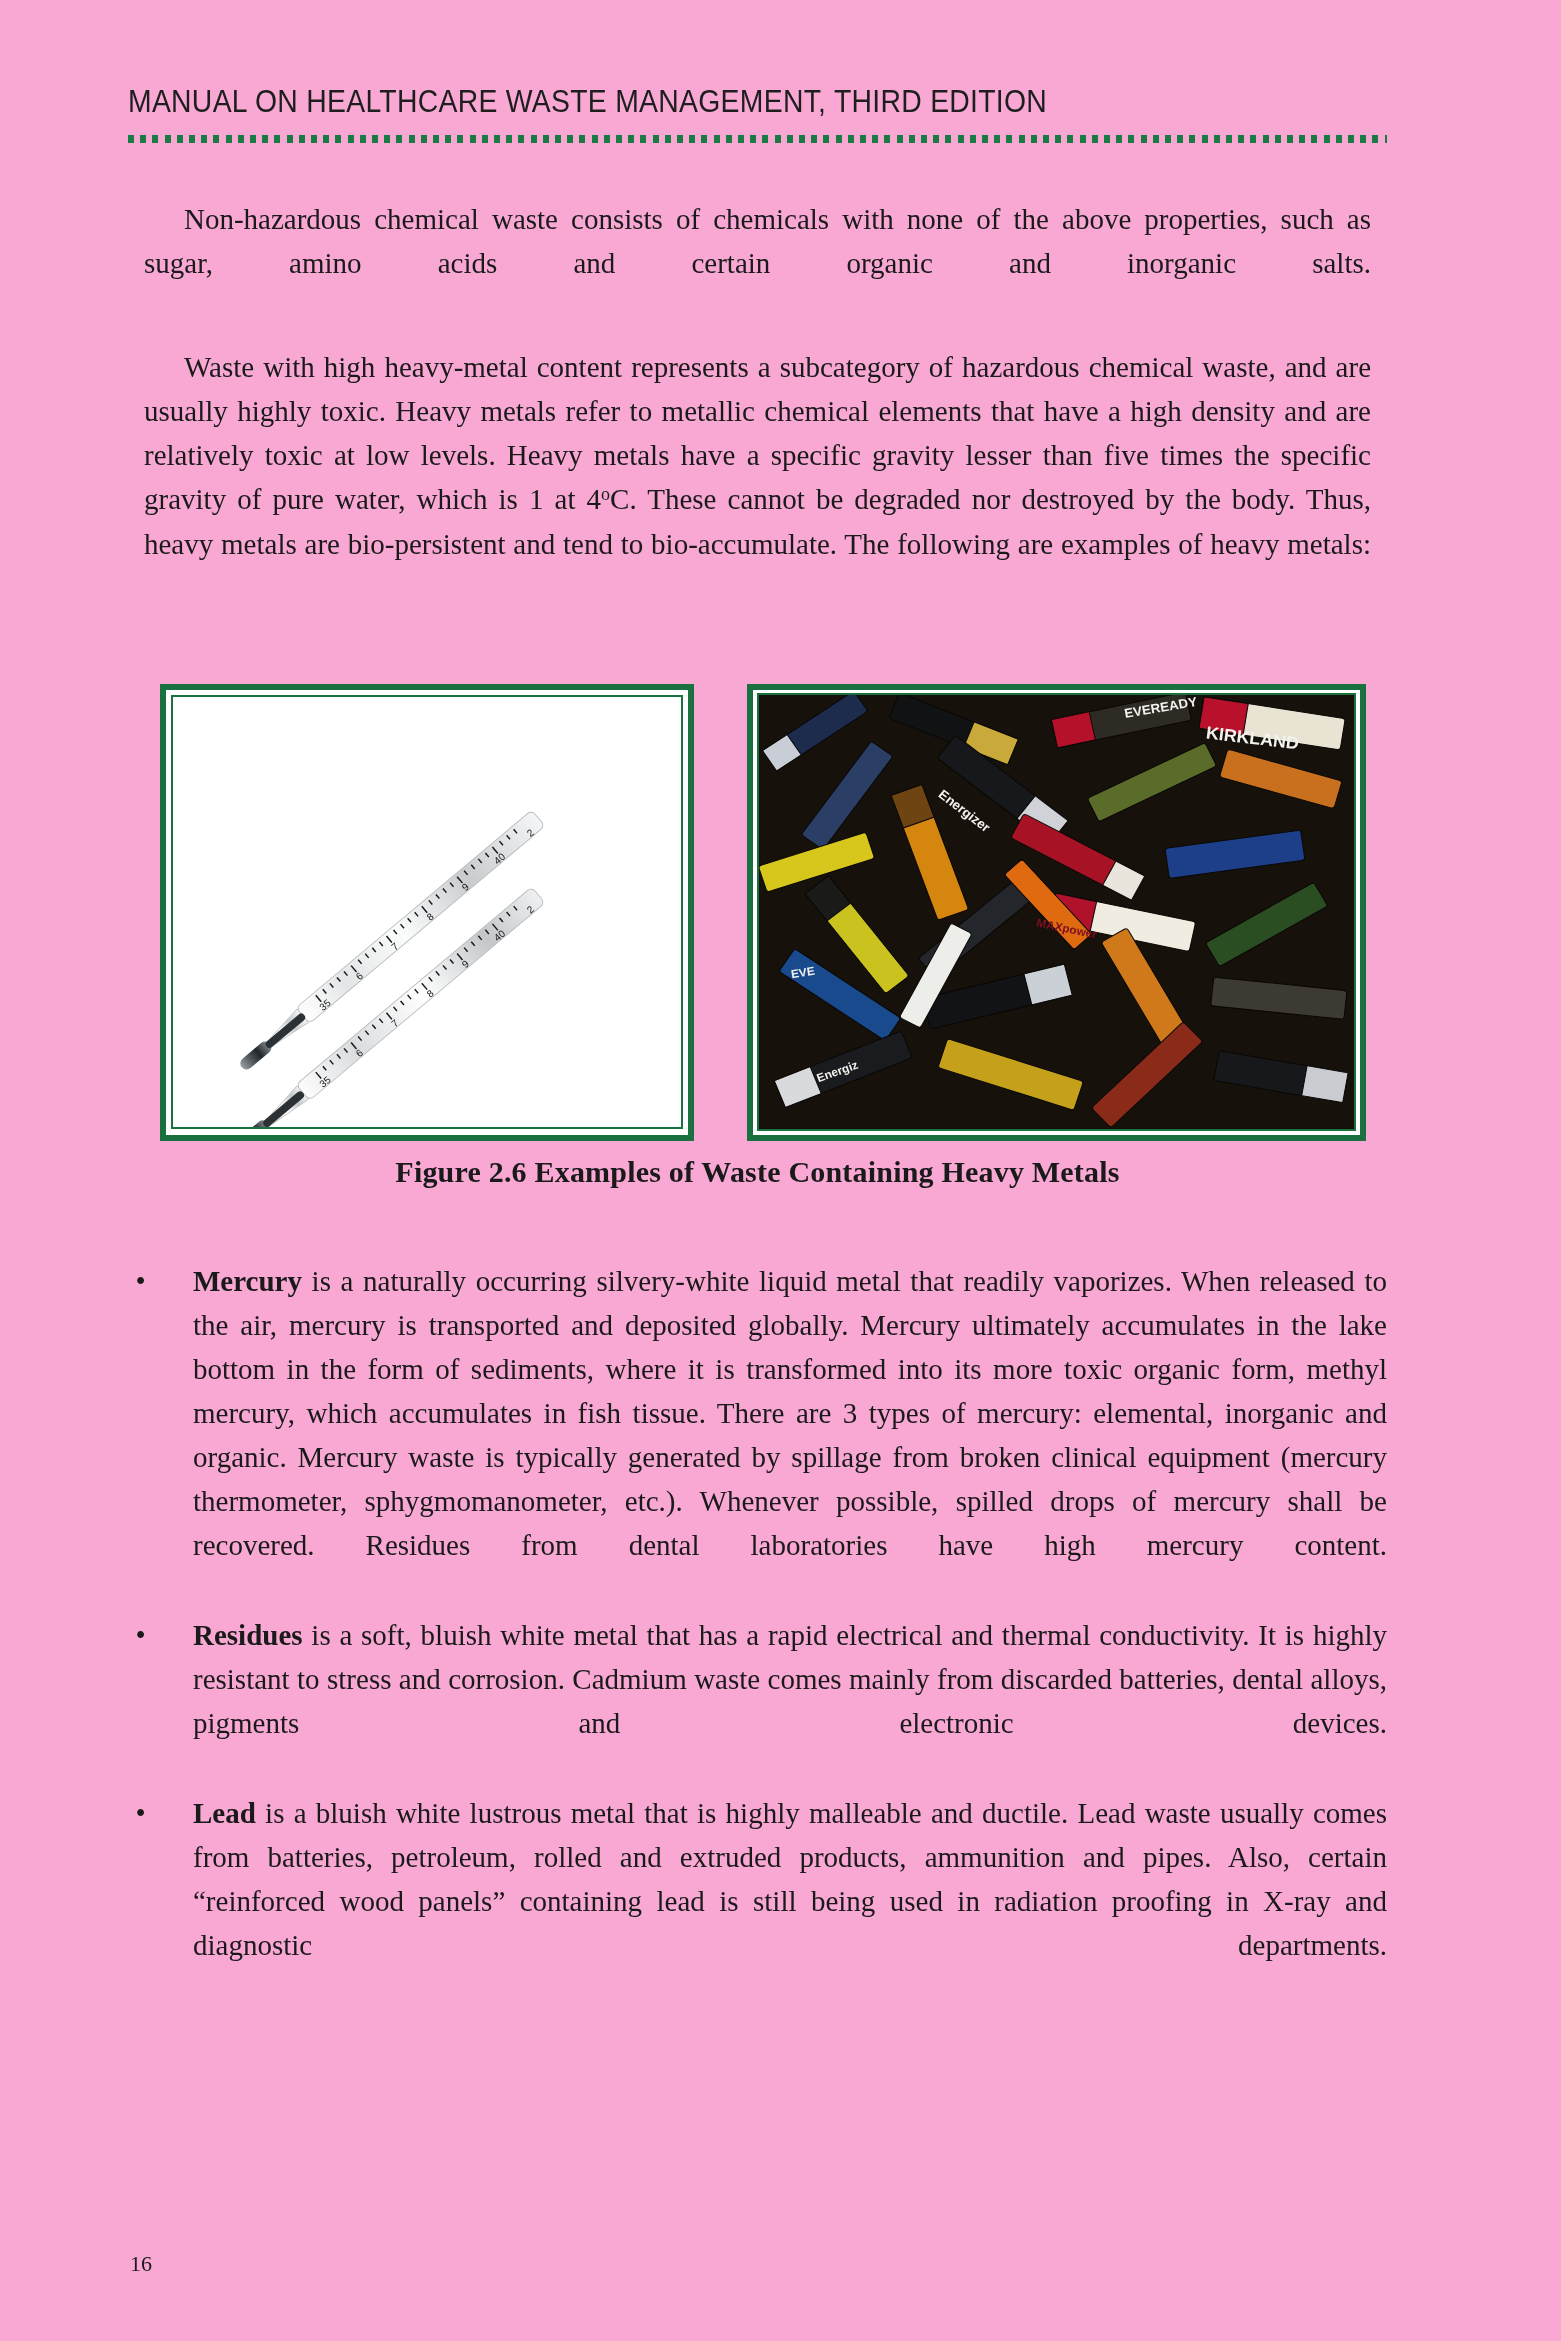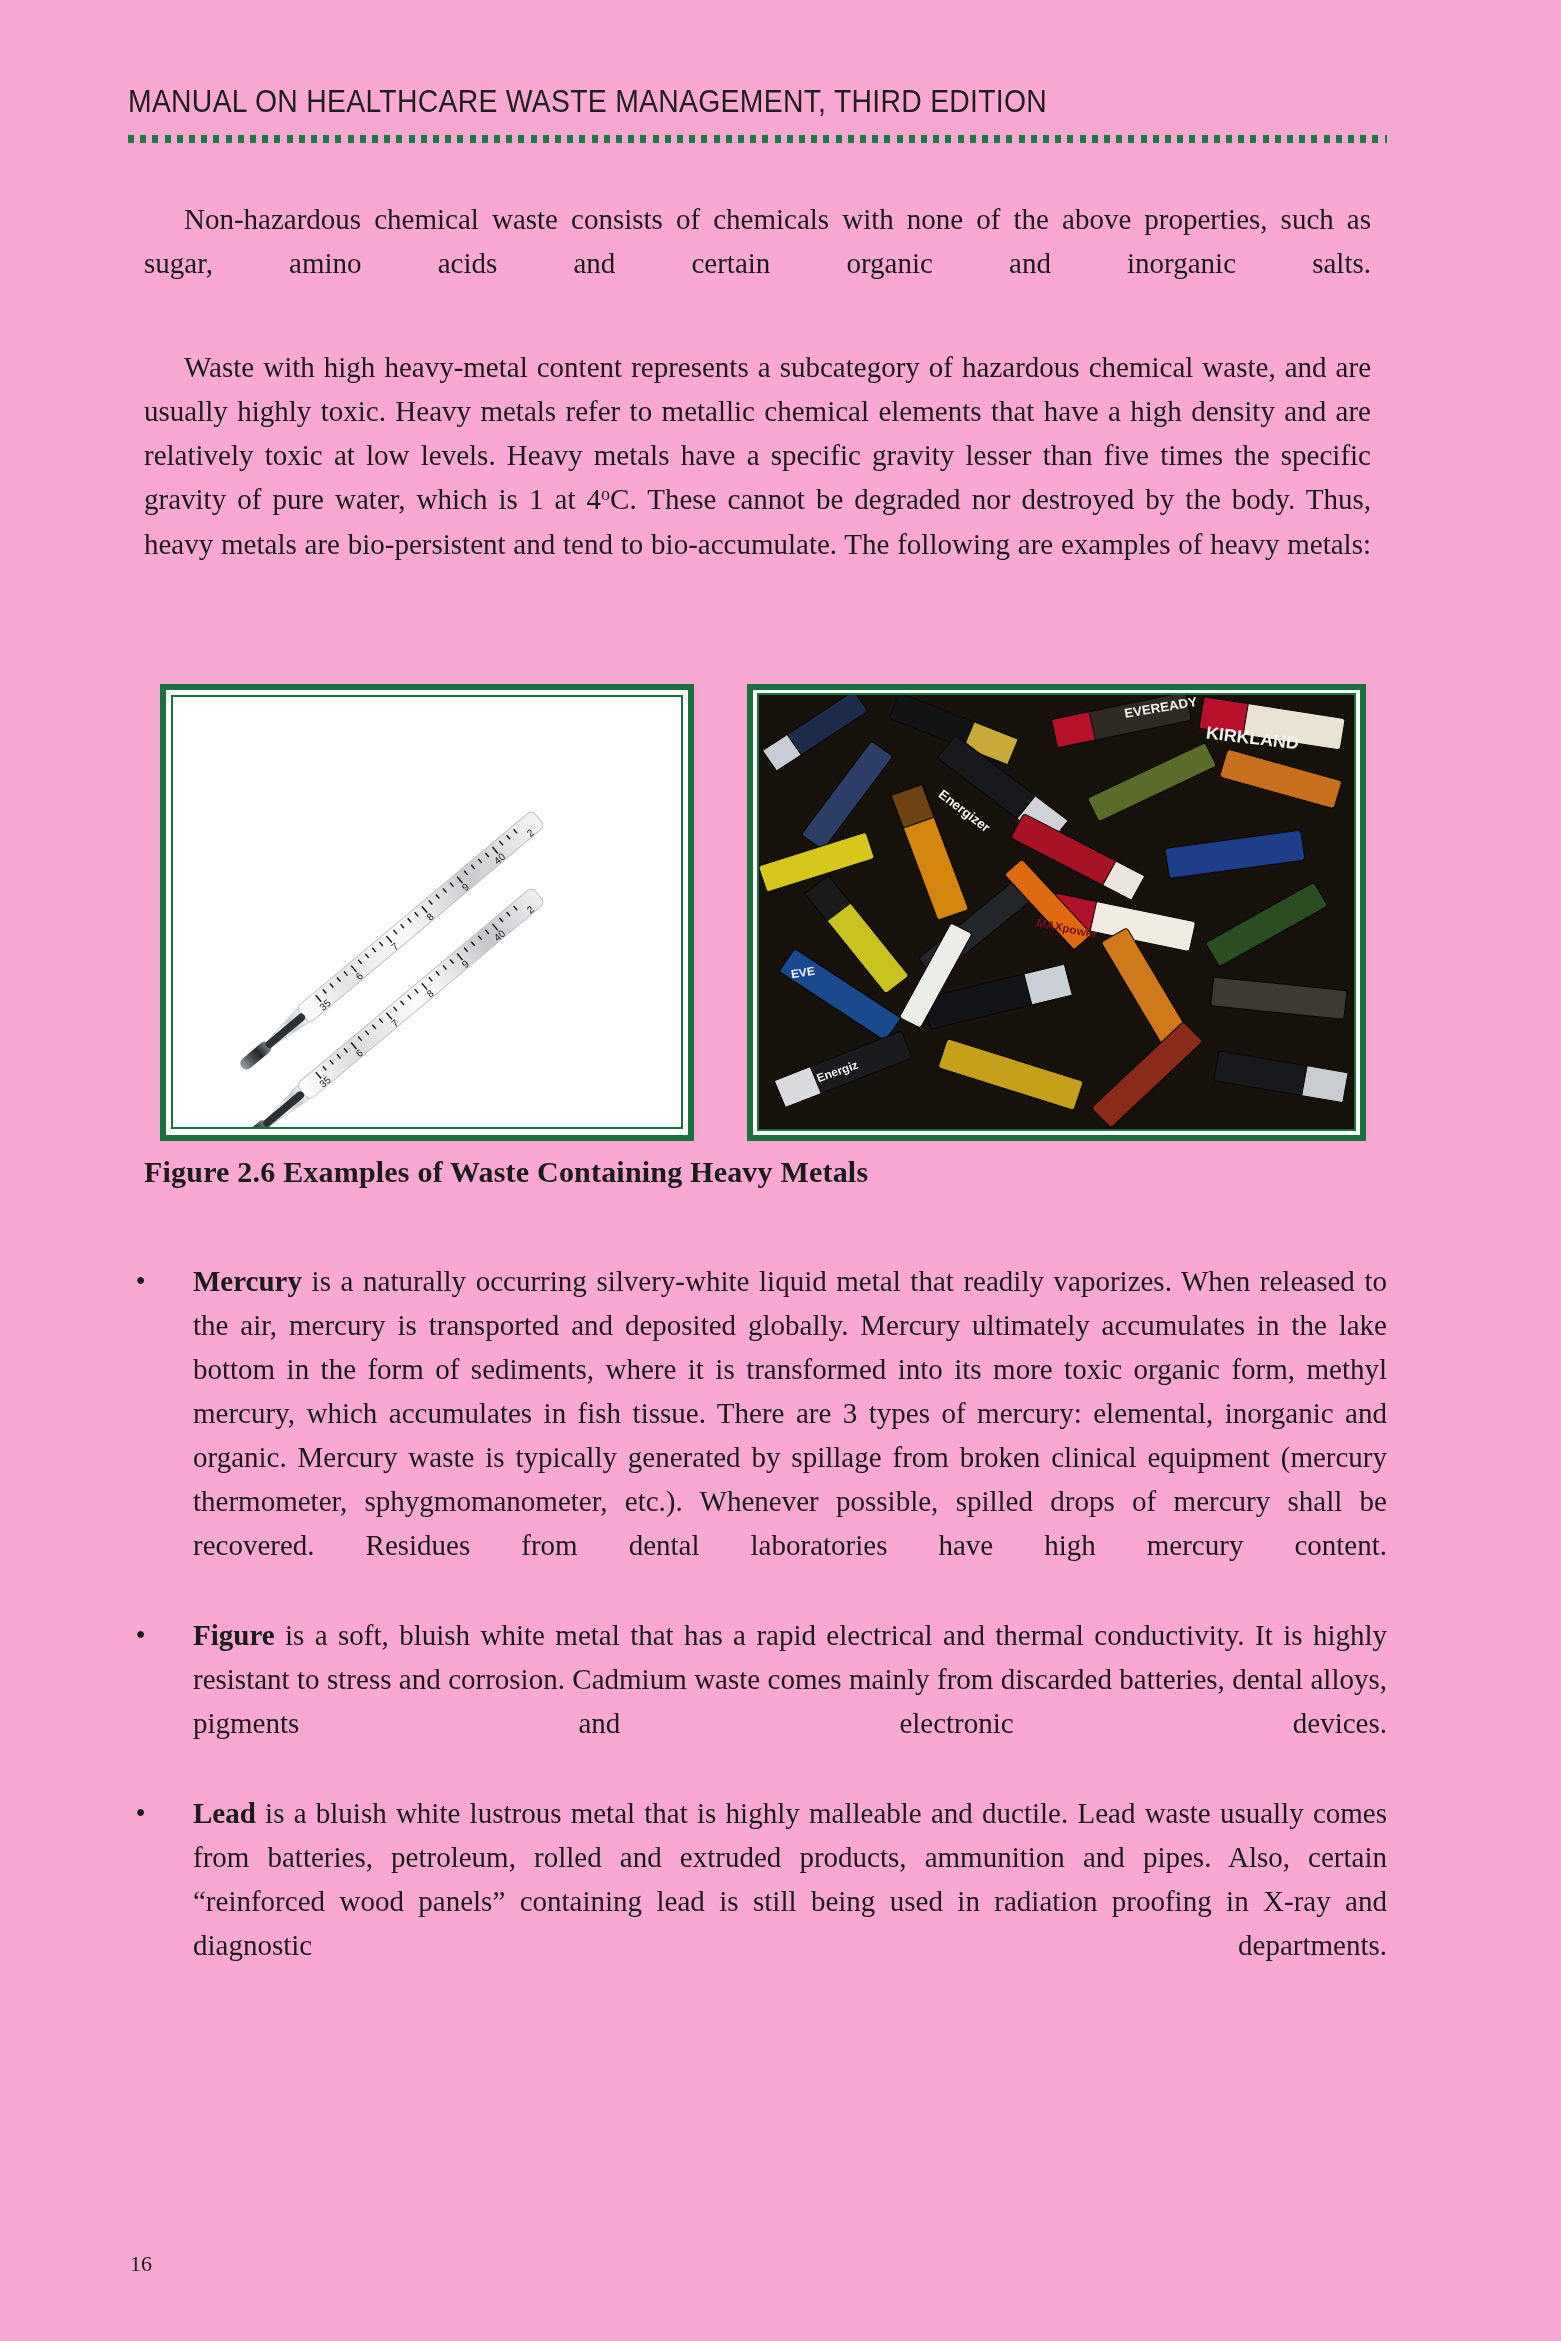--- a/index.html
+++ b/index.html
@@ -134,24 +134,24 @@
   }
   .battery-canvas {
     position: absolute;
     inset: 0;
     background: #120d08;
     overflow: hidden;
   }
 
   .figure-caption {
     position: absolute;
-    left: 16px;
+    left: 0;
     top: 476px;
     width: 1259px;
-    text-align: left;
+    text-align: center;
     font-size: 30px;
     font-weight: bold;
     letter-spacing: 0.2px;
   }
 
   
   .bullet-list {
     position: absolute;
     left: 128px;
     top: 1259px;
@@ -457,21 +457,21 @@
     <div class="figure-caption">Figure 2.6 Examples of Waste Containing Heavy Metals</div>
   </div>
 
   <div class="bullet-list">
 
     <div class="bullet-item">
       <span class="bullet-marker">•</span><span class="term">Mercury</span><span> is a naturally occurring silvery-white liquid metal that readily vaporizes.  When released to the air, mercury is transported and deposited globally.  Mercury ultimately accumulates in the lake bottom in the form of sediments, where it is transformed into its more toxic organic form, methyl mercury, which accumulates in fish tissue.  There are 3 types of mercury: elemental, inorganic and organic.  Mercury waste is typically generated by spillage from broken clinical equipment (mercury thermometer, sphygmomanometer, etc.).  Whenever possible, spilled drops of mercury shall be recovered.  Residues from dental laboratories have high mercury content.</span>
     </div>
 
     <div class="bullet-item">
-      <span class="bullet-marker">•</span><span class="term">Figure</span><span> is a soft, bluish white metal that has a rapid electrical and thermal conductivity.  It is highly resistant to stress and corrosion.  Cadmium waste comes mainly from discarded batteries, dental alloys, pigments and electronic devices.</span>
+      <span class="bullet-marker">•</span><span class="term">Residues</span><span> is a soft, bluish white metal that has a rapid electrical and thermal conductivity.  It is highly resistant to stress and corrosion.  Cadmium waste comes mainly from discarded batteries, dental alloys, pigments and electronic devices.</span>
     </div>
 
     <div class="bullet-item">
       <span class="bullet-marker">•</span><span class="term">Lead</span><span> is a bluish white lustrous metal that is highly malleable and ductile.  Lead waste usually comes from batteries, petroleum, rolled and extruded products, ammunition and pipes.  Also, certain “reinforced wood panels” containing lead is still being used in radiation proofing in X-ray and diagnostic departments.</span>
     </div>
   </div>
 
   <div class="folio">16</div>
 
 </div>

